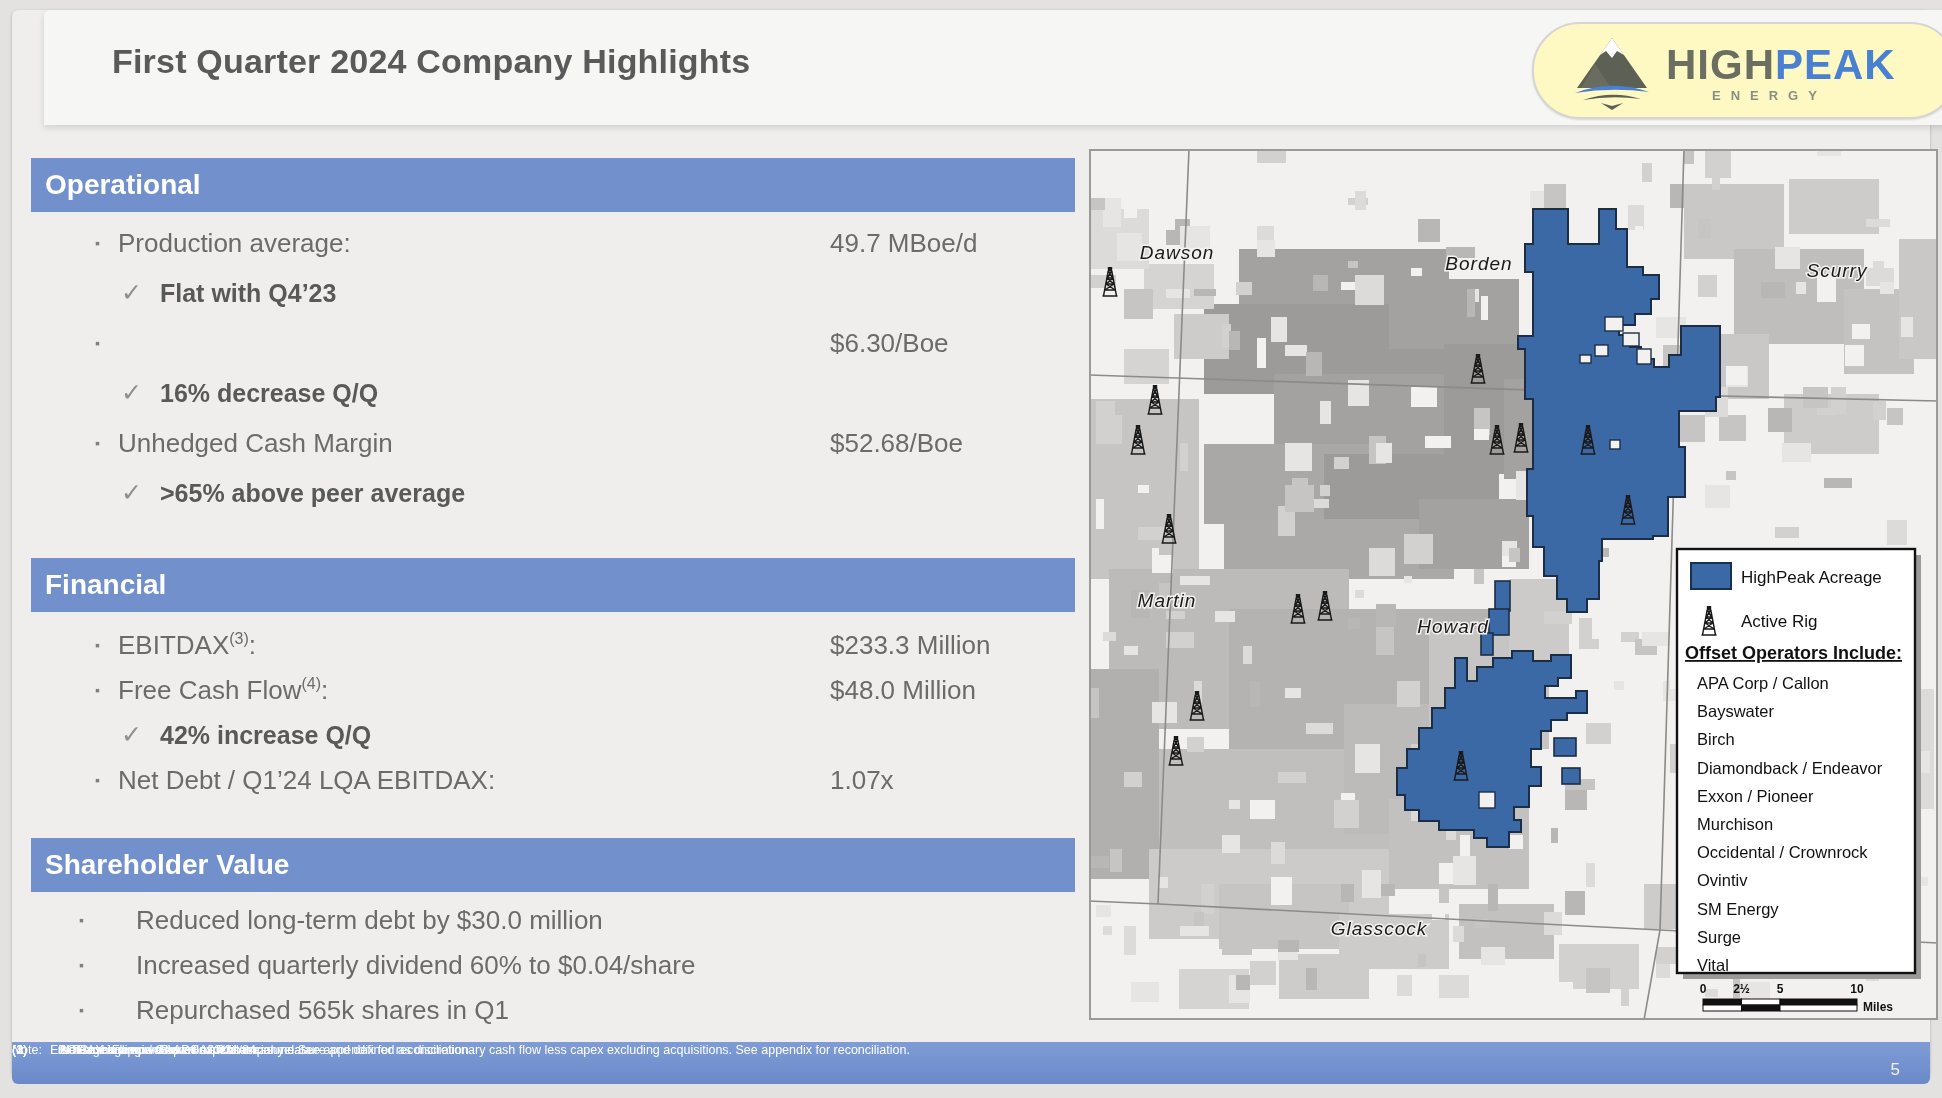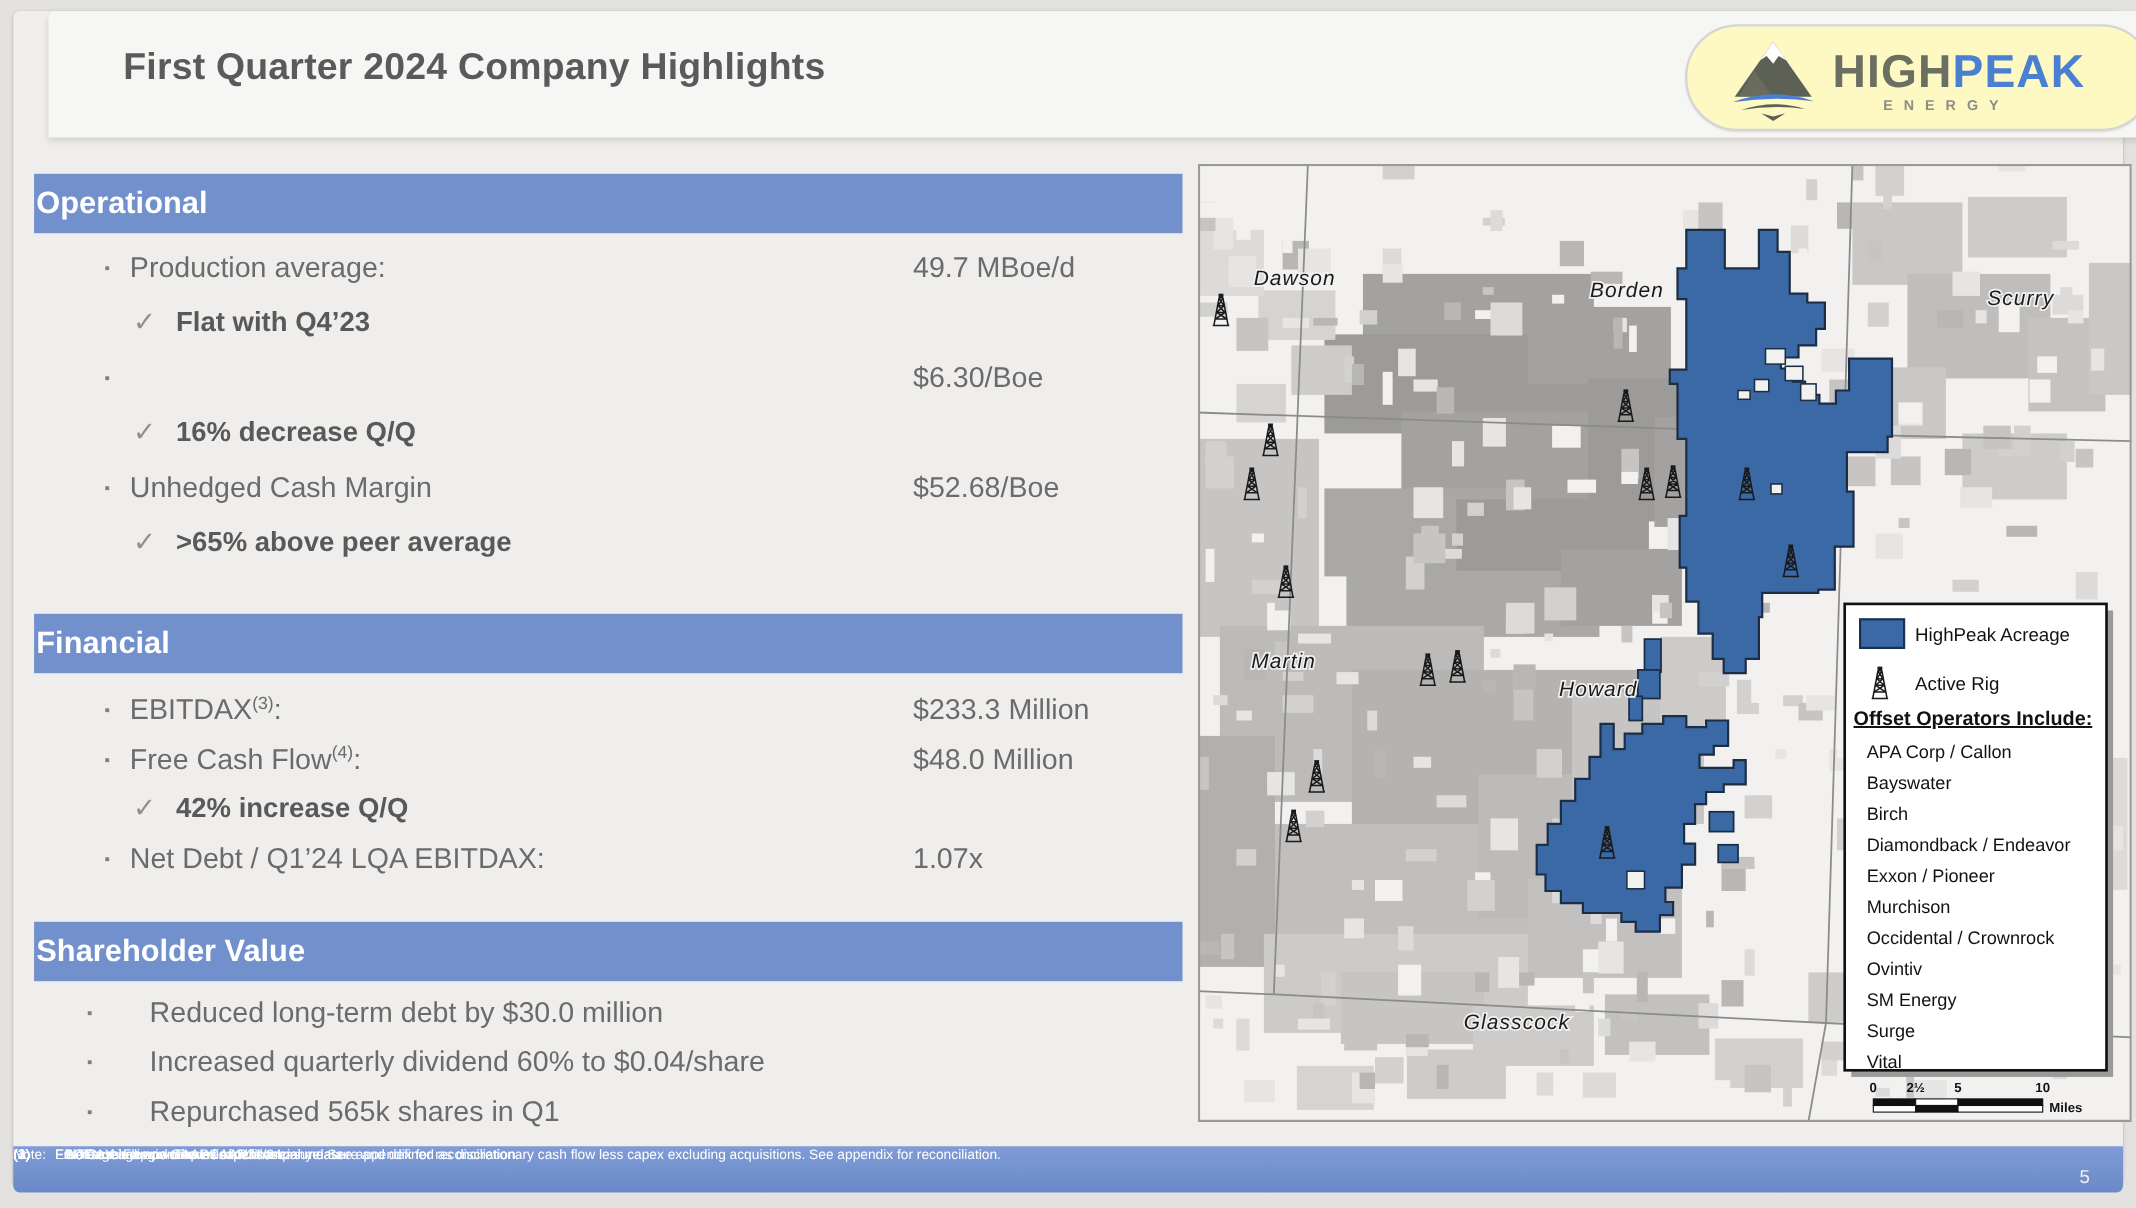--- a/index.html
+++ b/index.html
@@ -12,21 +12,21 @@
   
   #logo{position:absolute;right:4px;top:12px;width:422px;height:93px;background:#fef9c3;
     border:2px solid #d6d5d4;border-radius:48px;box-shadow:0 1px 2px rgba(0,0,0,.12);}
   #logo .mark{position:absolute;left:26px;top:6px;width:104px;height:80px;}
   #logo .wordmark{position:absolute;left:132px;top:20px;font-weight:bold;font-size:42px;letter-spacing:1px;line-height:42px;white-space:nowrap;}
   #logo .hi{color:#6b6f61;} #logo .pk{color:#4a80d2;}
   #logo .energy{position:absolute;left:178px;top:64px;font-size:13px;font-weight:bold;color:#8b8e85;letter-spacing:10px;}
   
   #panel{position:absolute;left:19px;top:0;width:1044px;height:1024px;}
   .secbar{height:54px;background:#7190cc;color:#fff;font-size:28px;font-weight:bold;
-    display:flex;align-items:center;padding-left:2px;box-sizing:border-box;}
+    display:flex;align-items:center;padding-left:14px;box-sizing:border-box;}
   .section{position:absolute;left:0;width:1044px;}
   .rows{position:relative;}
   .row{position:relative;height:34px;width:1044px;display:block;}
   .row span{position:absolute;white-space:nowrap;}
   .metric .bullet,.sbullet .bullet{left:64px;top:9px;font-size:14px;color:#7f7f7f;line-height:14px;}
   .metric .label{left:87px;top:1px;font-size:26px;color:#6b6b6b;}
   .metric .value{left:799px;top:1px;font-size:26px;color:#6b6b6b;}
   .metric sup{font-size:16px;}
   .check .mark{left:90px;top:1px;font-size:25px;color:#8f8f8f;}
   .check .text{left:129px;top:2px;font-size:25px;font-weight:bold;color:#595959;}

